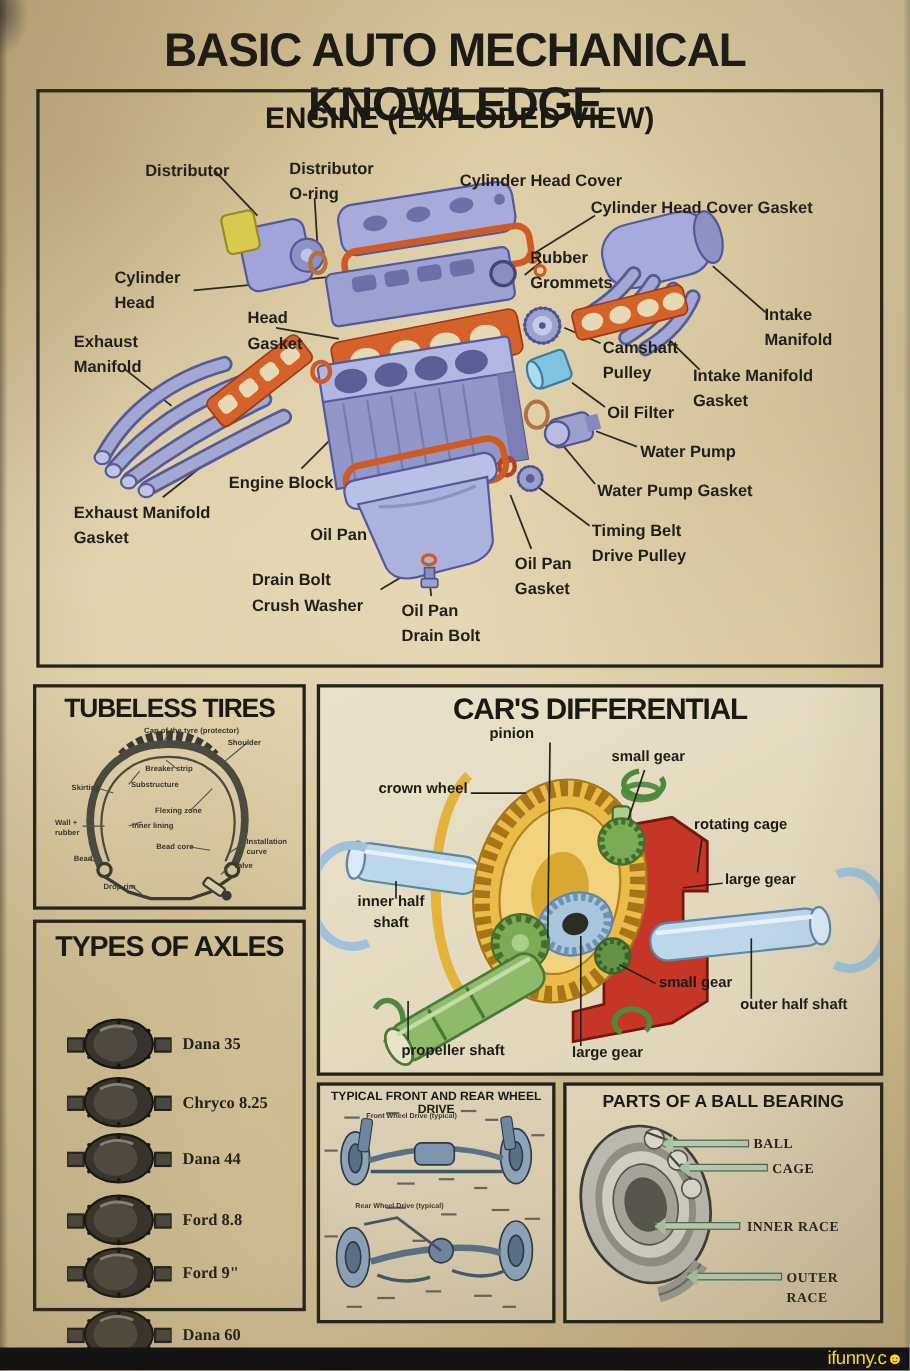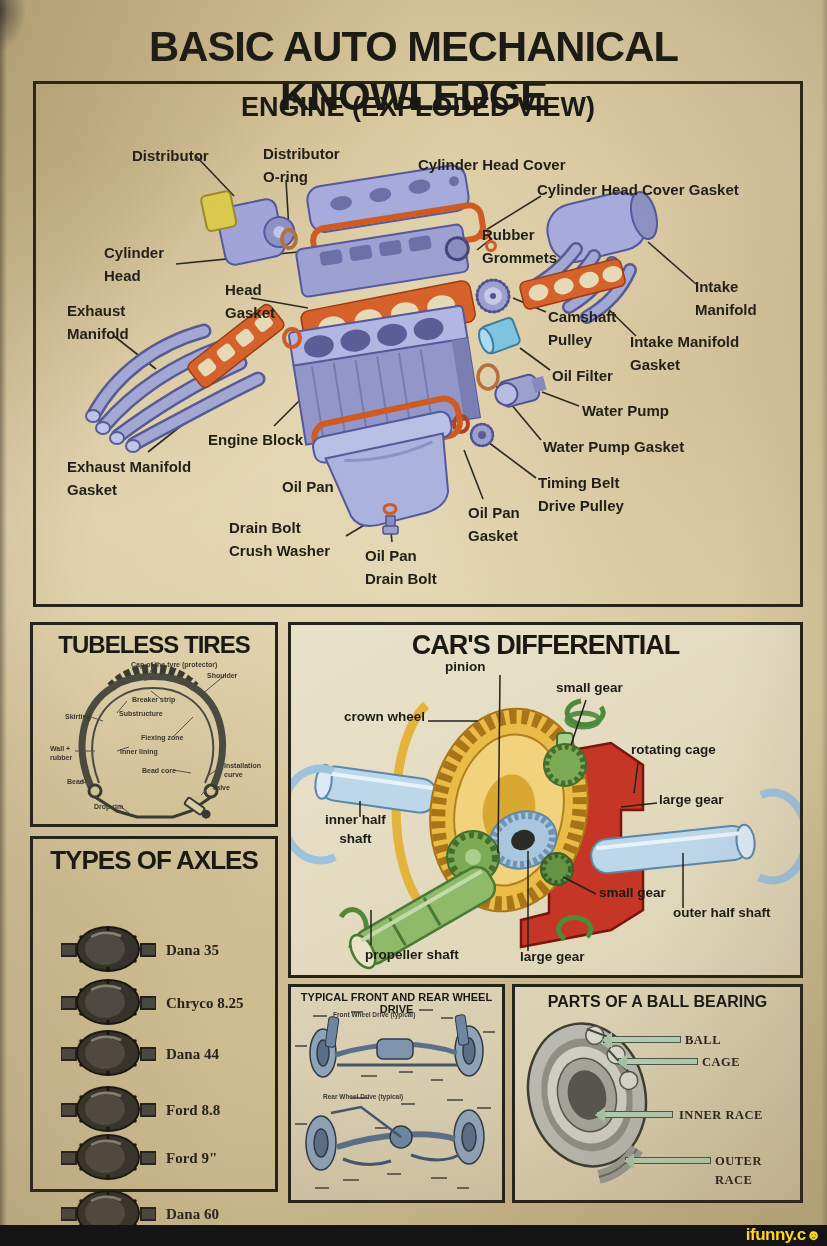--- a/index.html
+++ b/index.html
@@ -28,21 +28,21 @@
   .eng-lbl{font-size:15px;color:#201f18;line-height:1.55;}
   .diff-lbl{font-size:13.5px;color:#1c1b15;line-height:1.4;}
   .tire-lbl{font-size:7px;font-weight:600;color:#3b382e;line-height:1.3;}
   .axle-lbl{font-family:"Liberation Serif",serif;font-size:15px;font-weight:700;color:#24221a;}
   .bear-lbl{font-family:"Liberation Serif",serif;font-size:12.5px;font-weight:700;letter-spacing:.5px;color:#26241c;}
   .wheel-cap{position:absolute;font-size:6.5px;font-weight:600;color:#3c3a32;filter:blur(.2px);}
   .arrow{position:absolute;height:7px;background:#b7cfb2;border:1px solid #49584a;box-sizing:border-box;}
   .arrow::before{content:'';position:absolute;left:-10px;top:-5.5px;width:0;height:0;
     border:8px solid transparent;border-right:10px solid #a9c4a4;}
   .ifunny-bar{position:absolute;left:0;bottom:0;width:100%;height:21px;background:#141414;}
-  .ifunny-logo{position:absolute;right:6px;top:0px;font-size:17px;font-weight:700;
+  .ifunny-logo{position:absolute;right:6px;top:0px;font-size:17px;font-weight:400;
     color:#ffd41e;letter-spacing:-.5px;}
   .ifunny-smiley{font-size:15px;}
   svg{position:absolute;left:0;top:0;}
 </style>
 </head>
 <body>
 
 <div class="poster">
 
   <div class="main-title">BASIC AUTO MECHANICAL KNOWLEDGE</div>

